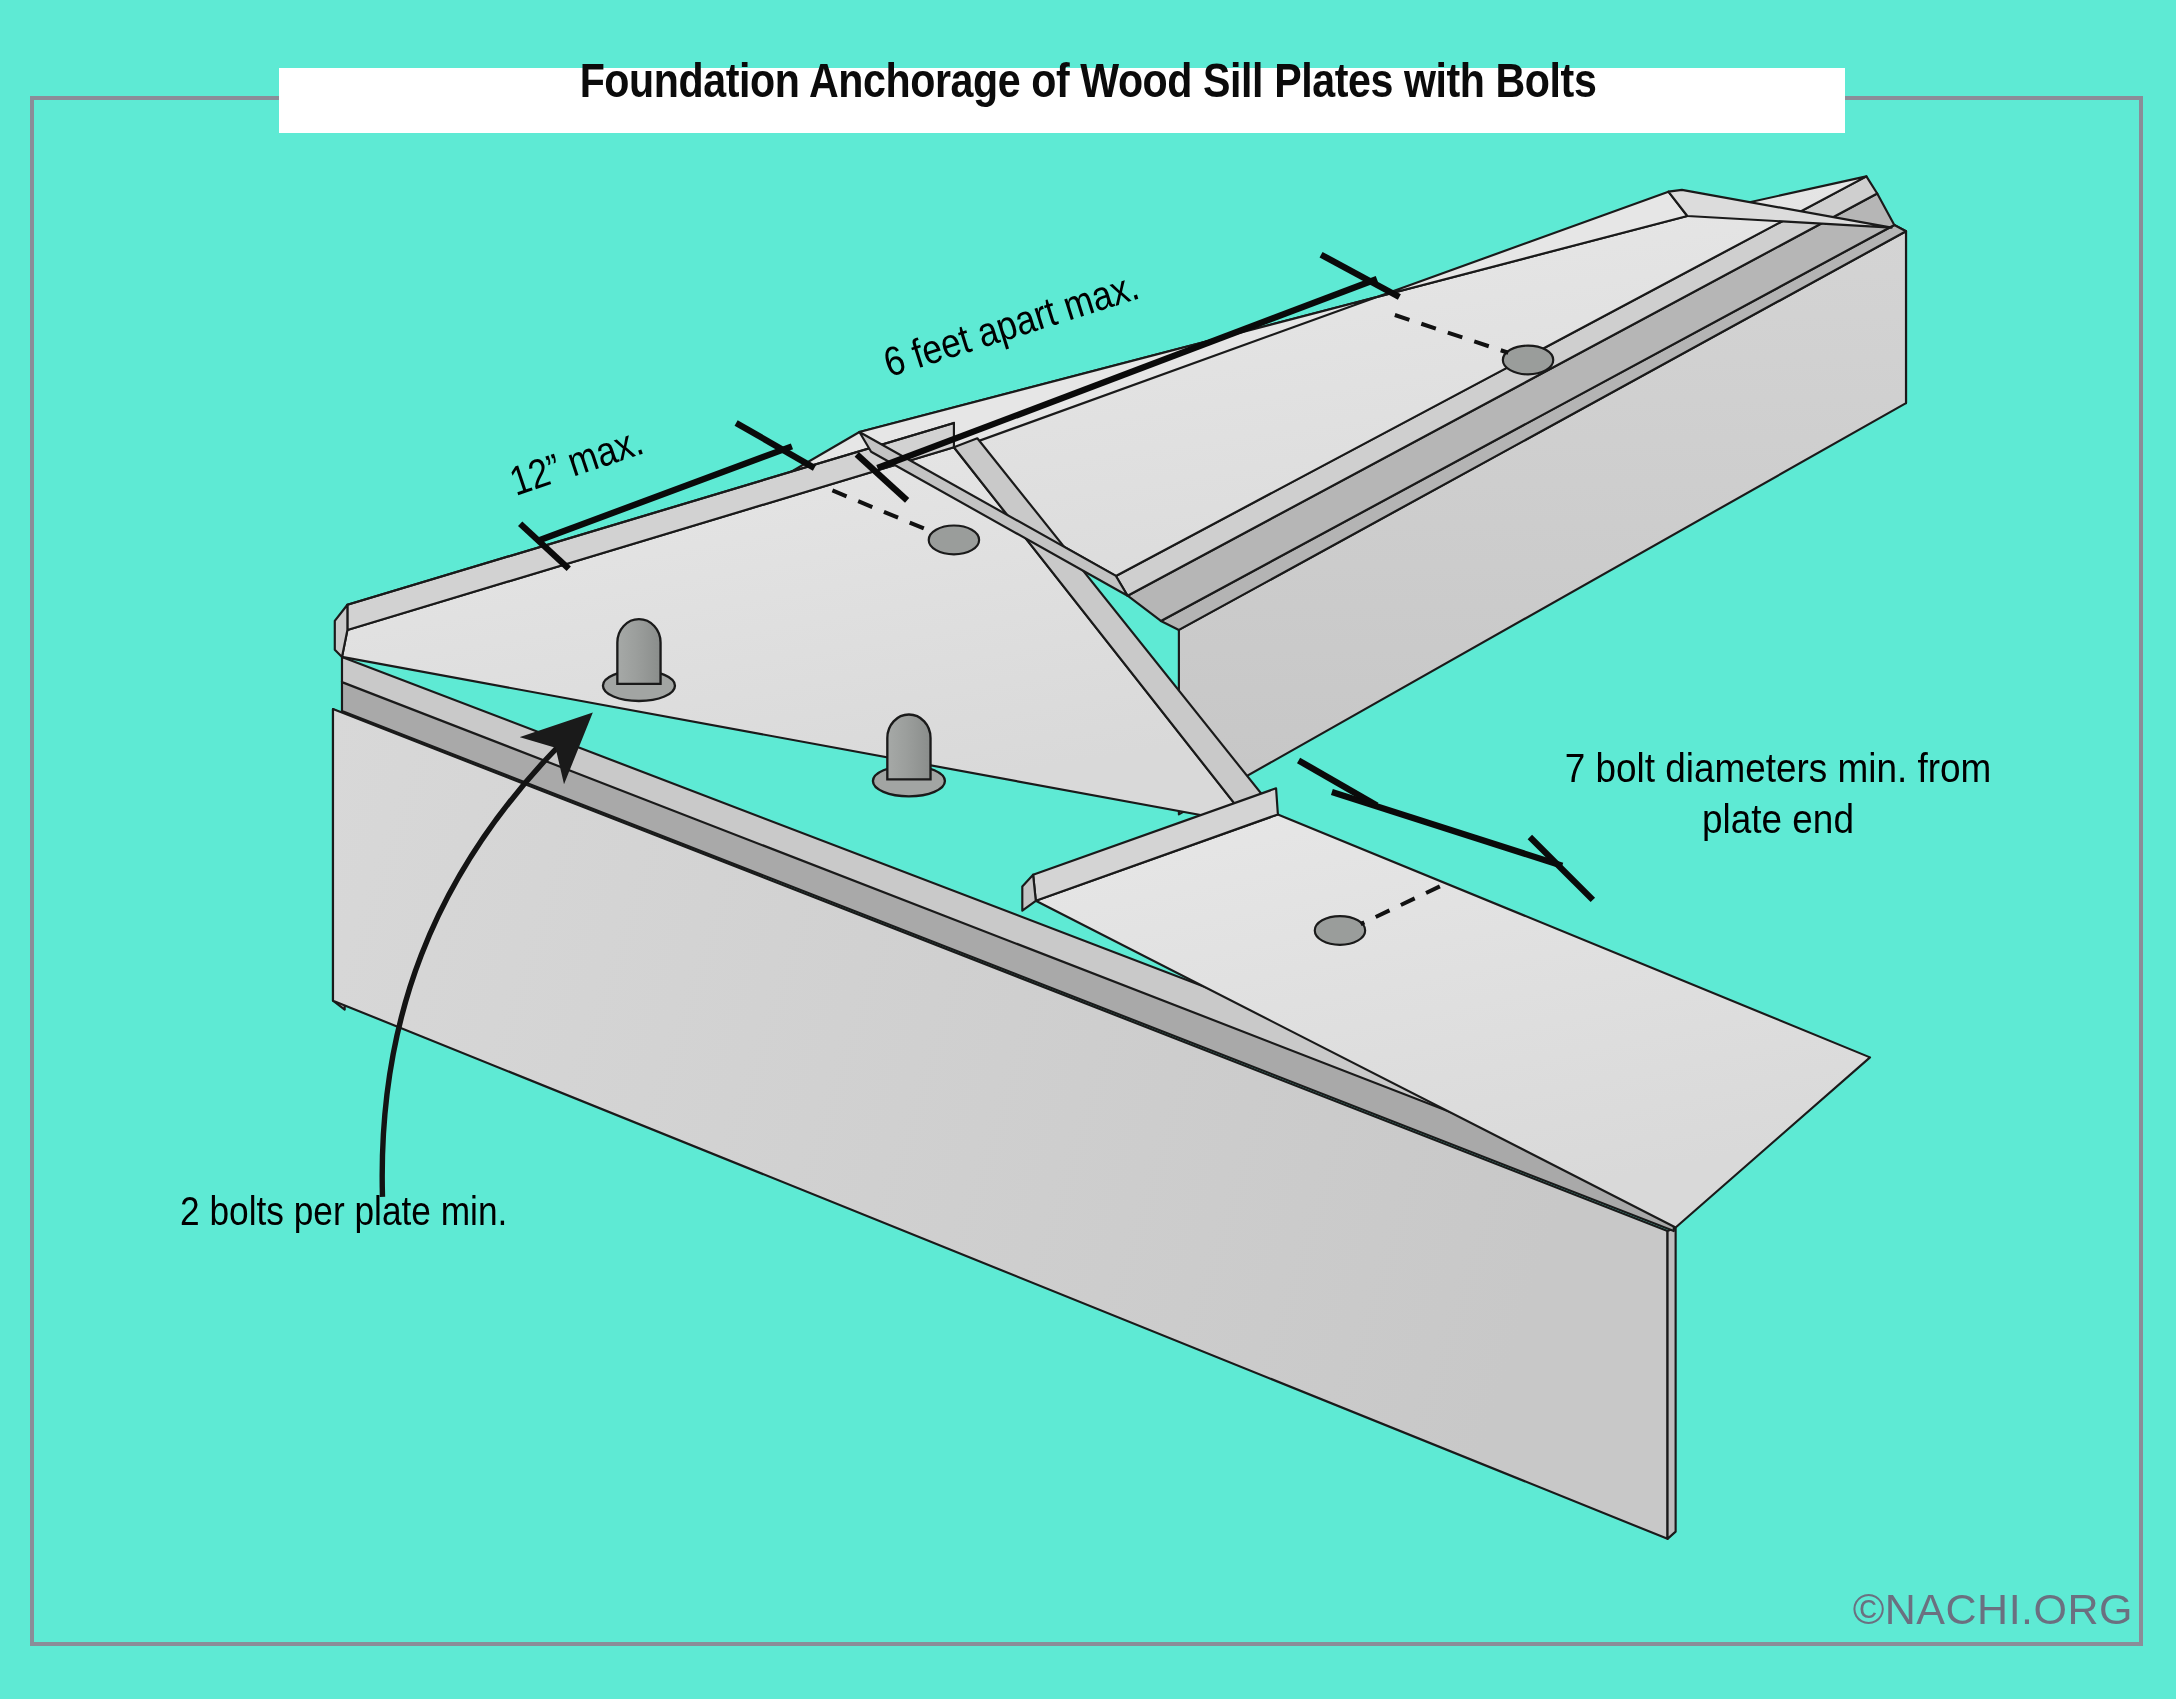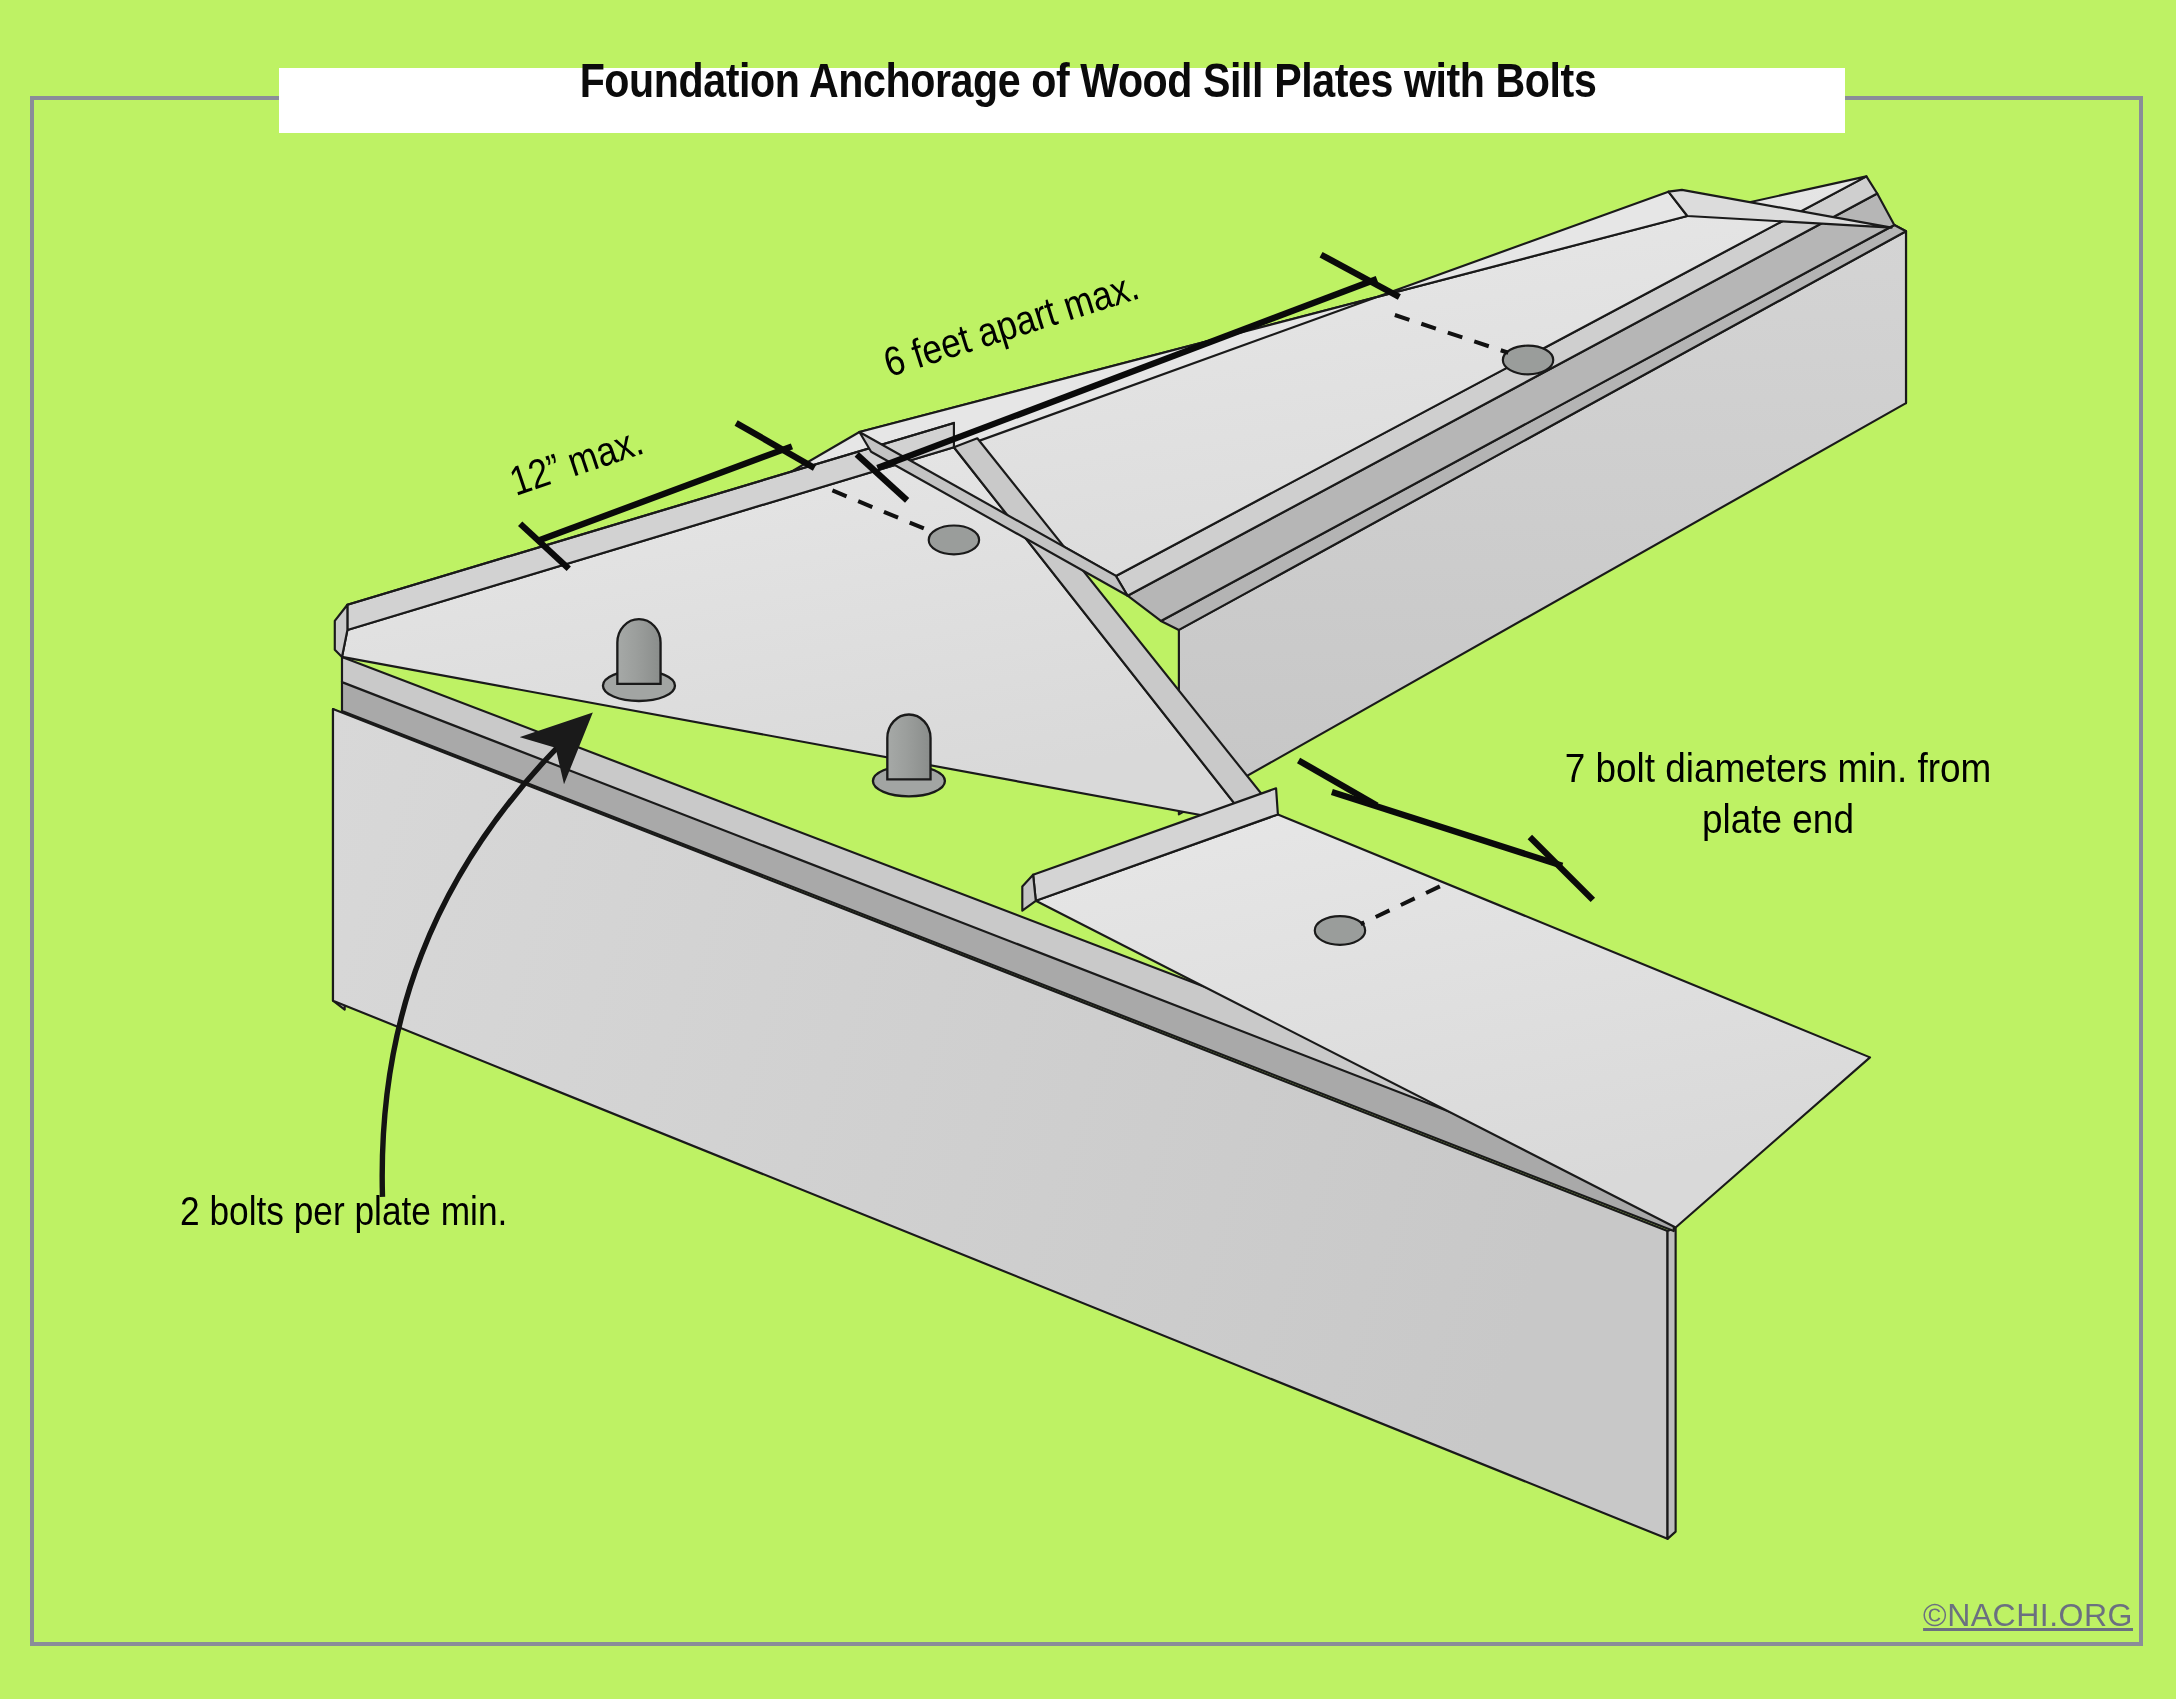--- a/index.html
+++ b/index.html
@@ -4,21 +4,21 @@
 <style>
   html, body {
     margin: 0;
     padding: 0;
     background: #ffffff;
   }
   #page {
     position: relative;
     width: 2176px;
     height: 1699px;
-    background: #bef264;
+    background: #5eead4;
     font-family: "Liberation Sans", sans-serif;
     overflow: hidden;
   }
   
   #frame {
     position: absolute;
     left: 30px;
     top: 96px;
     width: 2113px;
     height: 1550px;
@@ -67,25 +67,24 @@
     transform-origin: left top;
     transform: scaleX(0.86);
   }
   .lbl.rot17  { transform: rotate(-17.5deg) scaleX(0.86); }
   .lbl.rot18  { transform: rotate(-18.5deg) scaleX(0.86); }
   #watermark {
     position: absolute;
     right: 43px;
     bottom: 65px;
     font-family: "Liberation Sans", sans-serif;
-    font-size: 32px;
+    font-size: 43px;
     color: #6b7080;
     letter-spacing: 0.5px;
     white-space: nowrap;
-    text-decoration: underline;
   }
 </style>
 </head>
 <body>
 
 <div id="page">
 
   <div id="frame"></div>
   <div id="title-mask"></div>
   <div id="title">Foundation Anchorage of Wood Sill Plates with Bolts</div>

